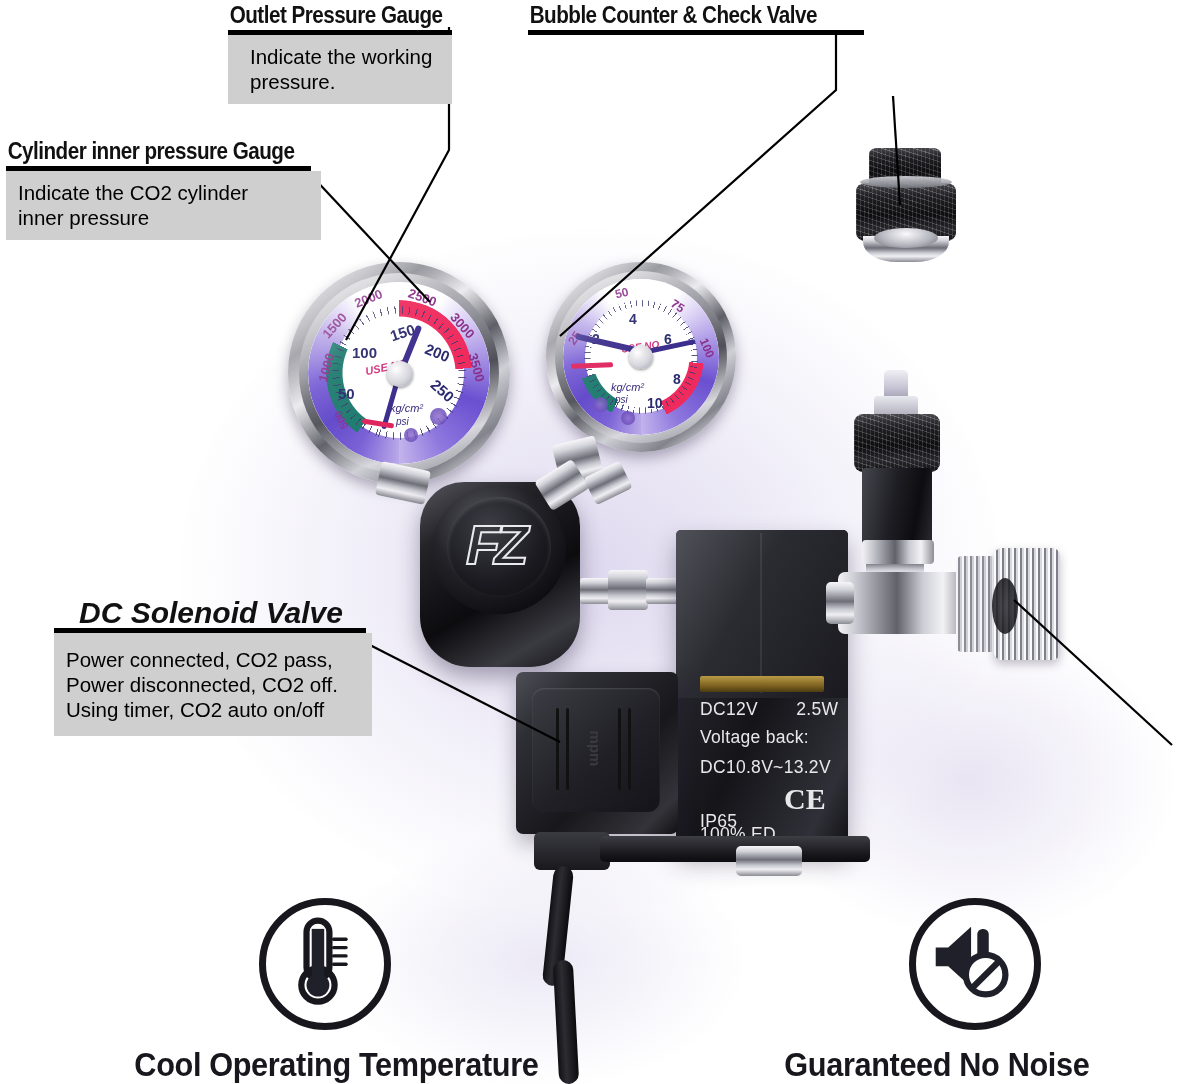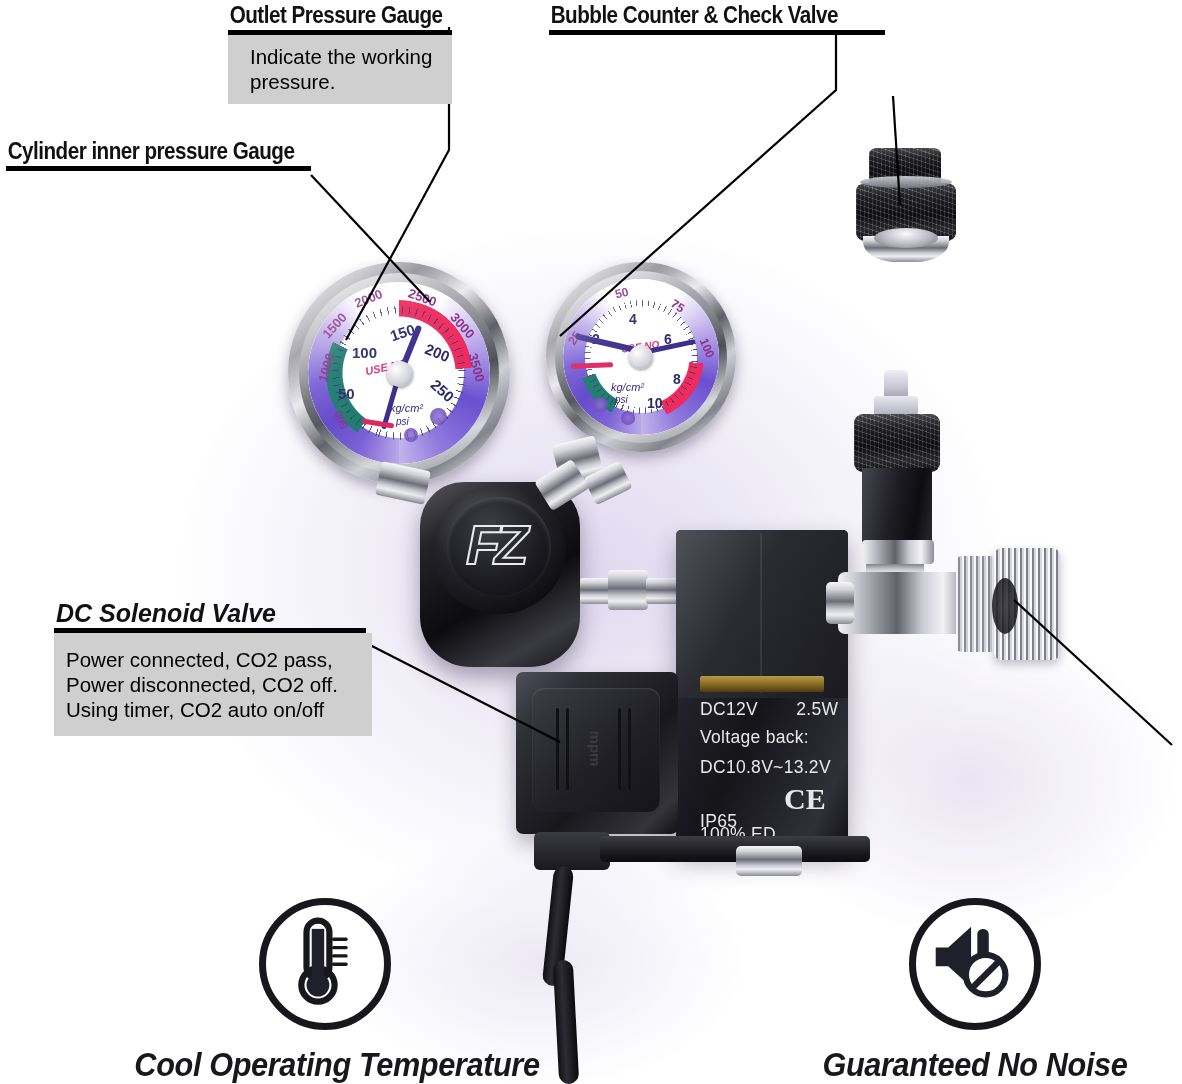--- a/index.html
+++ b/index.html
@@ -33,21 +33,21 @@
     font-size:20.5px;line-height:25px;
     padding:9px 10px 10px 12px;
     font-family:"Liberation Sans",sans-serif;
   }
   .callout .body.pad-in{padding-left:22px;}
 
   
   #leaders{position:absolute;left:0;top:0;width:1182px;height:1084px;pointer-events:none;}
 
   
-  .feature{position:absolute;text-align:center;font-style:italic;}
+  .feature{position:absolute;}
   .feature .ring{
     width:118px;height:118px;border-radius:50%;
     border:7px solid #17171d;margin:0 auto;position:relative;background:#fff;
   }
   .feature .cap{
     font-family:"Liberation Sans",sans-serif;
     font-weight:bold;font-size:33px;color:#17171d;
     letter-spacing:-0.4px;white-space:nowrap;margin-top:16px;
     transform:scaleX(.93);
   }
@@ -338,32 +338,34 @@
     <line x1="893" y1="96" x2="900" y2="205" stroke="#000" stroke-width="2.2"></line>
   </svg>
 
   <div class="callout" style="left:228px;top:2px;width:224px;">
     <div class="title">Outlet Pressure Gauge</div>
     <div class="rule"></div>
     <div class="body pad-in" style="white-space:pre-line;width:192px;">Indicate the working
 pressure.</div>
   </div>
 
-  <div class="callout" style="left:528px;top:2px;width:336px;margin-left:21px;">
+  <div class="callout" style="left:528px;top:2px;width:336px;">
     <div class="title">Bubble Counter &amp; Check Valve</div>
     <div class="rule"></div>
   </div>
 
   <div class="callout" style="left:6px;top:138px;width:305px;">
     <div class="title">Cylinder inner pressure Gauge</div>
     <div class="rule"></div>
+    <div class="body" style="white-space:pre-line;width:293px;">Indicate the CO2 cylinder
+inner pressure</div>
   </div>
 
   <div class="callout" style="left:54px;top:600px;width:312px;">
-    <div class="title italic" style="text-align:left;font-size:25px;">DC Solenoid Valve</div>
+    <div class="title italic" style="text-align:center;font-size:30px;">DC Solenoid Valve</div>
     <div class="rule"></div>
     <div class="body" style="white-space:pre-line;width:296px;padding-top:14px;padding-bottom:14px;">Power connected, CO2  pass,
 Power disconnected, CO2 off.
 Using timer, CO2 auto on/off</div>
   </div>
 
 
   <div class="feature" style="left:120px;top:898px;width:410px;">
     <div class="ring">
       <svg viewBox="0 0 100 100" width="104" height="104" style="position:absolute;left:1px;top:1px;">

